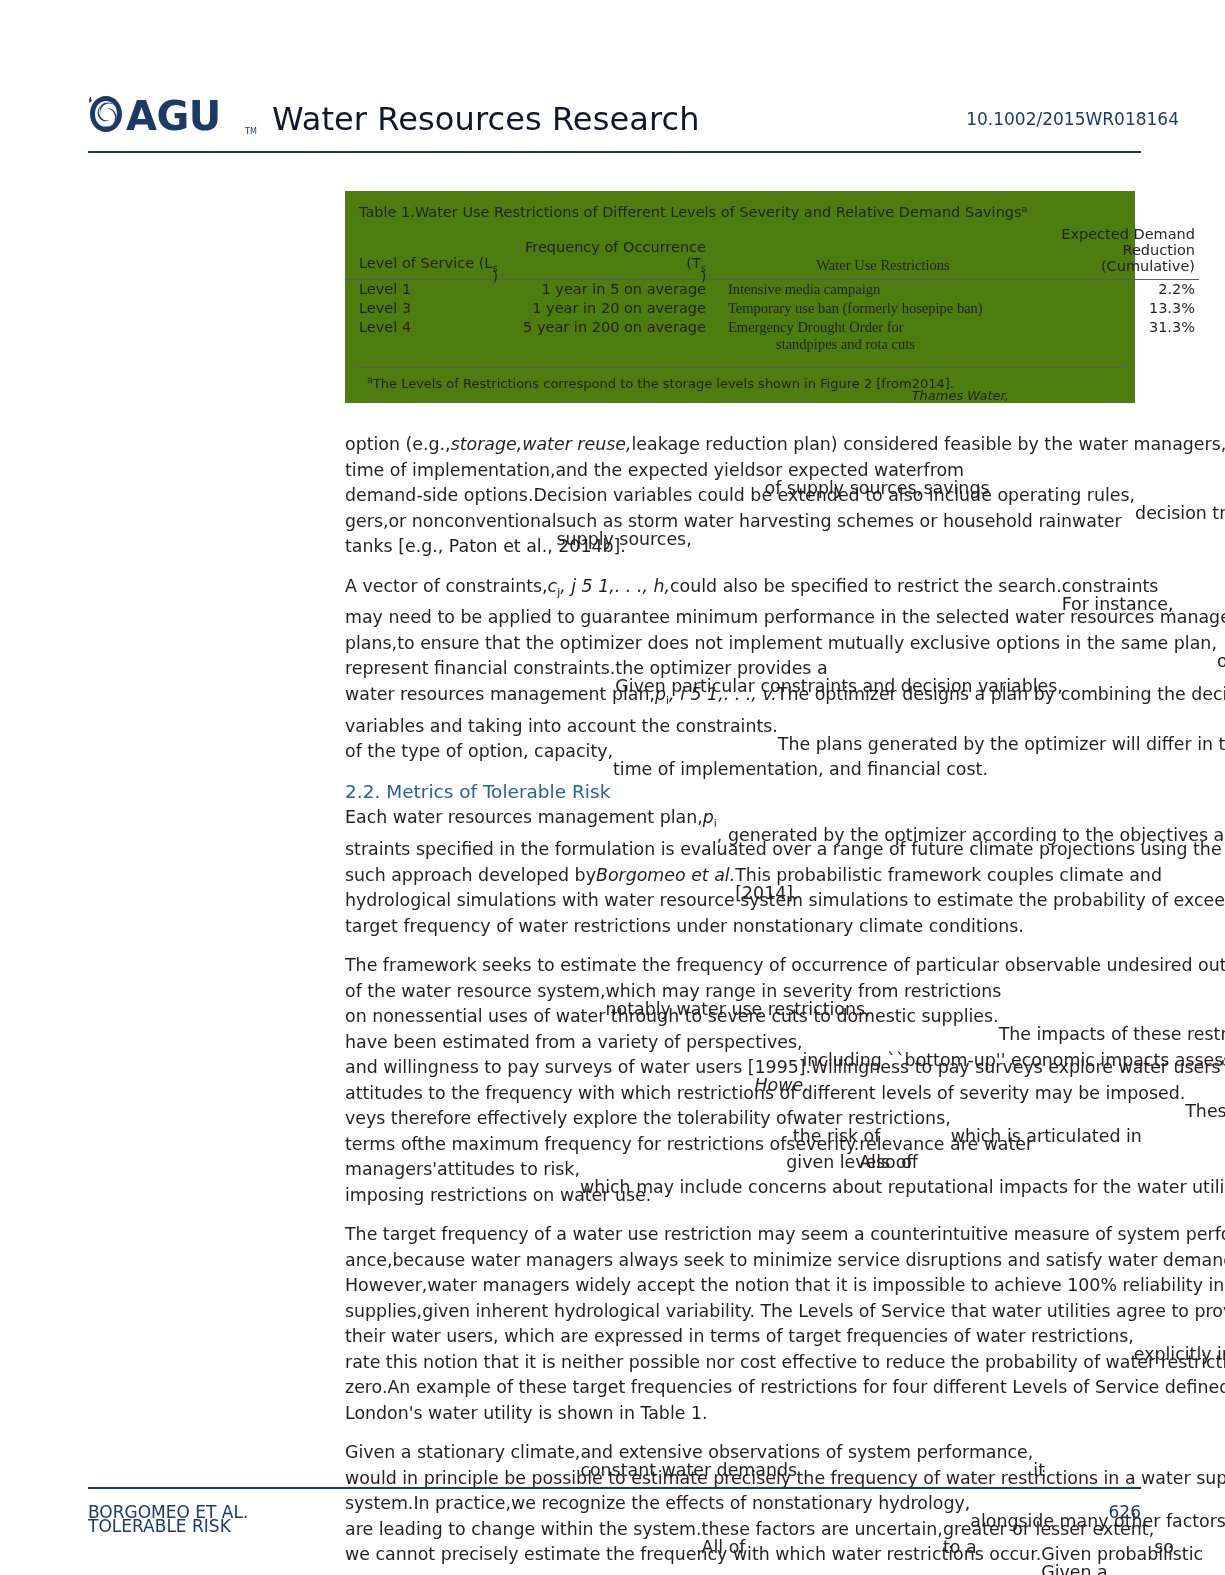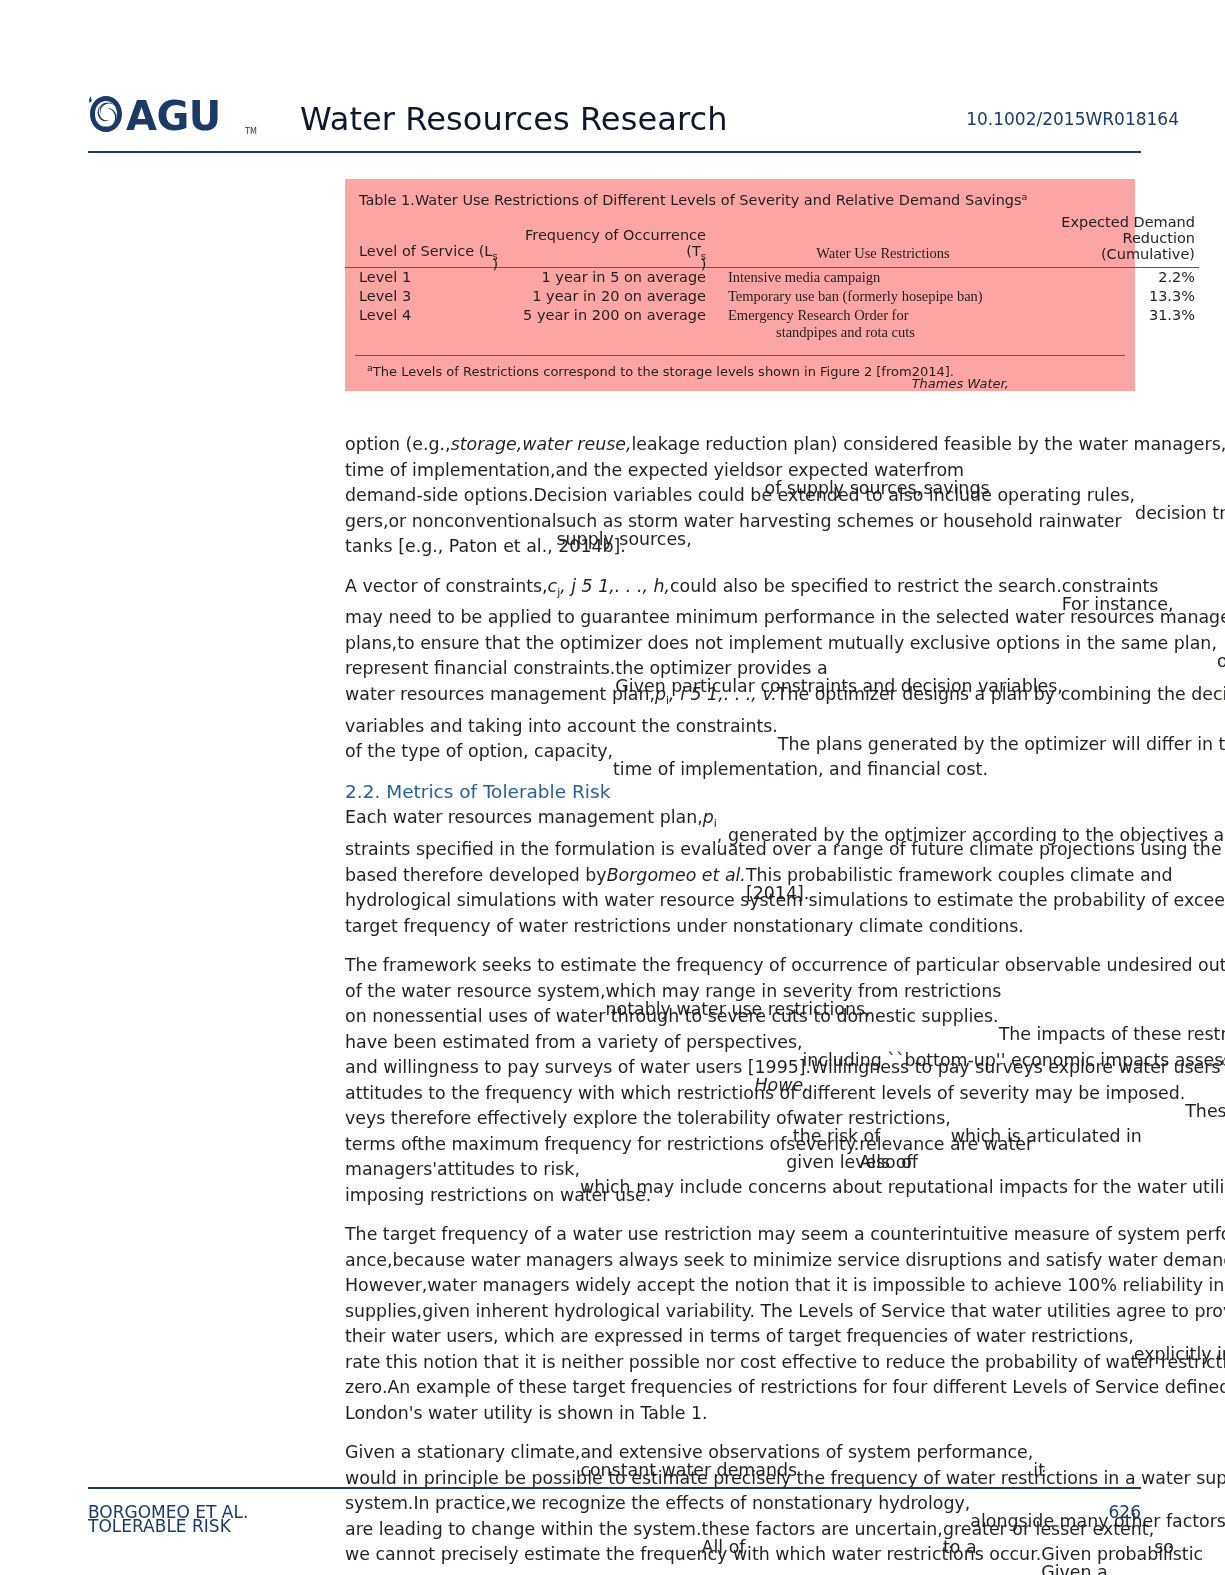--- a/index.html
+++ b/index.html
@@ -18,21 +18,20 @@
 
   
   .page-header {
     position: absolute;
     left: 88px;
     top: 88px;
     width: 1097px;
     height: 62px;
     display: flex;
     align-items: center;
-    gap: 28px;
   }
   .agu-logo {
     display: flex;
     align-items: center;
     width: 170px;
     height: 52px;
     flex: 0 0 auto;
   }
   .agu-logo svg { display:block; }
   .journal-title {
@@ -56,23 +55,23 @@
     top: 151px;
     width: 1053px;
     height: 2px;
     background: #1b3a66;
   }
 
   
   .table-wrap {
     position: absolute;
     left: 345px;
-    top: 179px;
+    top: 191px;
     width: 790px;
-    background: #fca5a5;
+    background: #4d7c0f;
     font-size: 14.5px;
     color: #231f20;
     box-sizing: border-box;
   }
   .table-caption {
     padding: 12px 14px 4px 14px;
     font-size: 14.5px;
     white-space: nowrap;
   }
   .tbl {
@@ -224,21 +223,21 @@
         <td class="c-freq">1 year in 20 on average</td>
         <td class="c-rest">
           <span>Temporary use ban (formerly hosepipe ban)</span>
         </td>
         <td class="c-red">13.3%</td>
       </tr>
       <tr class="last-row">
         <td class="c-level">Level 4</td>
         <td class="c-freq">5 year in 200 on average</td>
         <td class="c-rest">
-          <span>Emergency Research Order for</span>
+          <span>Emergency Drought Order for</span>
           <span class="rest-cont">standpipes and rota cuts</span>
         </td>
         <td class="c-red">31.3%</td>
       </tr>
     </tbody>
   </table>
 
   <div class="table-foot-rule"></div>
 
   <div class="table-note">
@@ -264,21 +263,21 @@
     <span class="ln"><span>water resources management plan,</span><span class="ital">p</span><sub style="font-size:11px">i</sub><span class="ital">, i 5 1,. . ., v.</span><span>The optimizer designs a plan by combining the decision</span></span>
     <span class="ln"><span>variables and taking into account the constraints.</span><span class="ov"><span>The plans generated by the optimizer will differ in terms</span></span></span>
     <span class="ln"><span>of the type of option, capacity,</span><span class="ov"><span>time of implementation, and financial cost.</span></span></span>
   </p>
 
   <h3 class="section-heading">2.2. Metrics of Tolerable Risk</h3>
 
   <p>
     <span class="ln"><span>Each water resources management plan,</span><span class="ital">p</span><sub style="font-size:11px">i</sub><span class="ov"><span>, generated by the optimizer according to the objectives and con-</span></span></span>
     <span class="ln">straints specified in the formulation is evaluated over a range of future climate projections using the risk-</span>
-    <span class="ln"><span>based therefore developed by</span><span class="ital">Borgomeo et al.</span><span class="ov"><span>[2014].</span></span><span>This probabilistic framework couples climate and</span></span>
+    <span class="ln"><span>such approach developed by</span><span class="ital">Borgomeo et al.</span><span class="ov"><span>[2014].</span></span><span>This probabilistic framework couples climate and</span></span>
     <span class="ln">hydrological simulations with water resource system simulations to estimate the probability of exceeding a</span>
     <span class="ln">target frequency of water restrictions under nonstationary climate conditions.</span>
   </p>
 
   <p>
     <span class="ln">The framework seeks to estimate the frequency of occurrence of particular observable undesired outcomes</span>
     <span class="ln"><span>of the water resource system,</span><span class="ov"><span>notably water use restrictions,</span></span><span>which may range in severity from restrictions</span></span>
     <span class="ln"><span>on nonessential uses of water through to severe cuts to domestic supplies.</span><span class="ov"><span>The impacts of these restrictions</span></span></span>
     <span class="ln"><span>have been estimated from a variety of perspectives,</span><span class="ov"><span>including ``bottom-up'' economic impacts assessment</span></span></span>
     <span class="ln"><span>and willingness to pay surveys of water users [</span><span class="ital ov"><span>Howe,</span></span><span>1995].</span><span>Willingness to pay surveys explore water users'</span></span>

